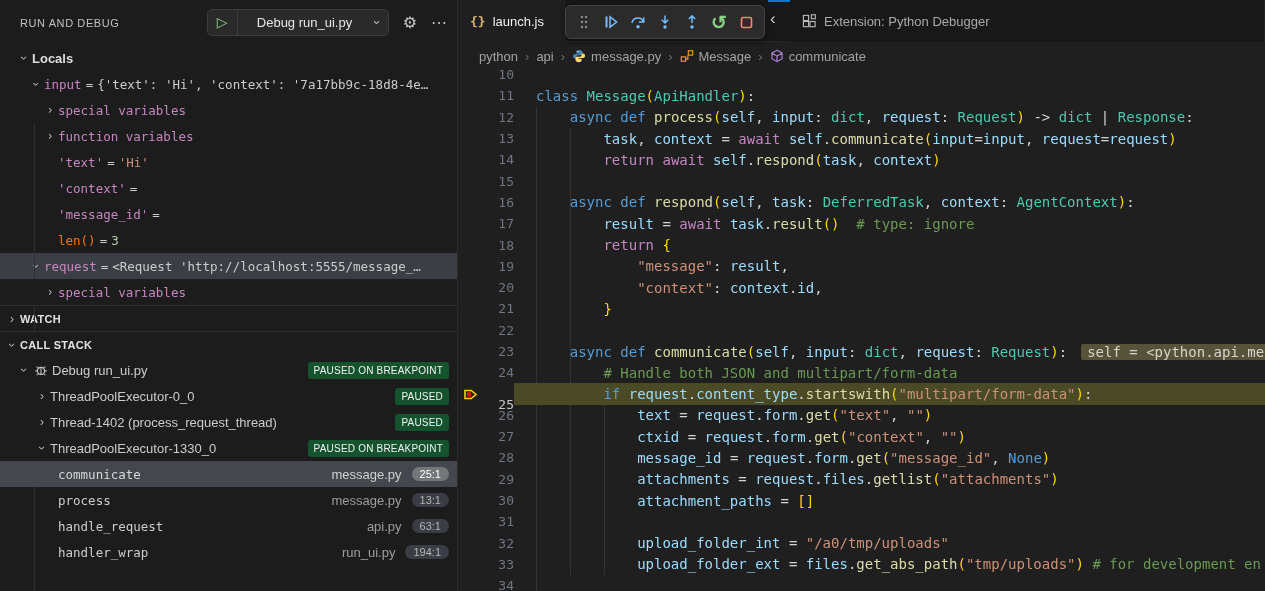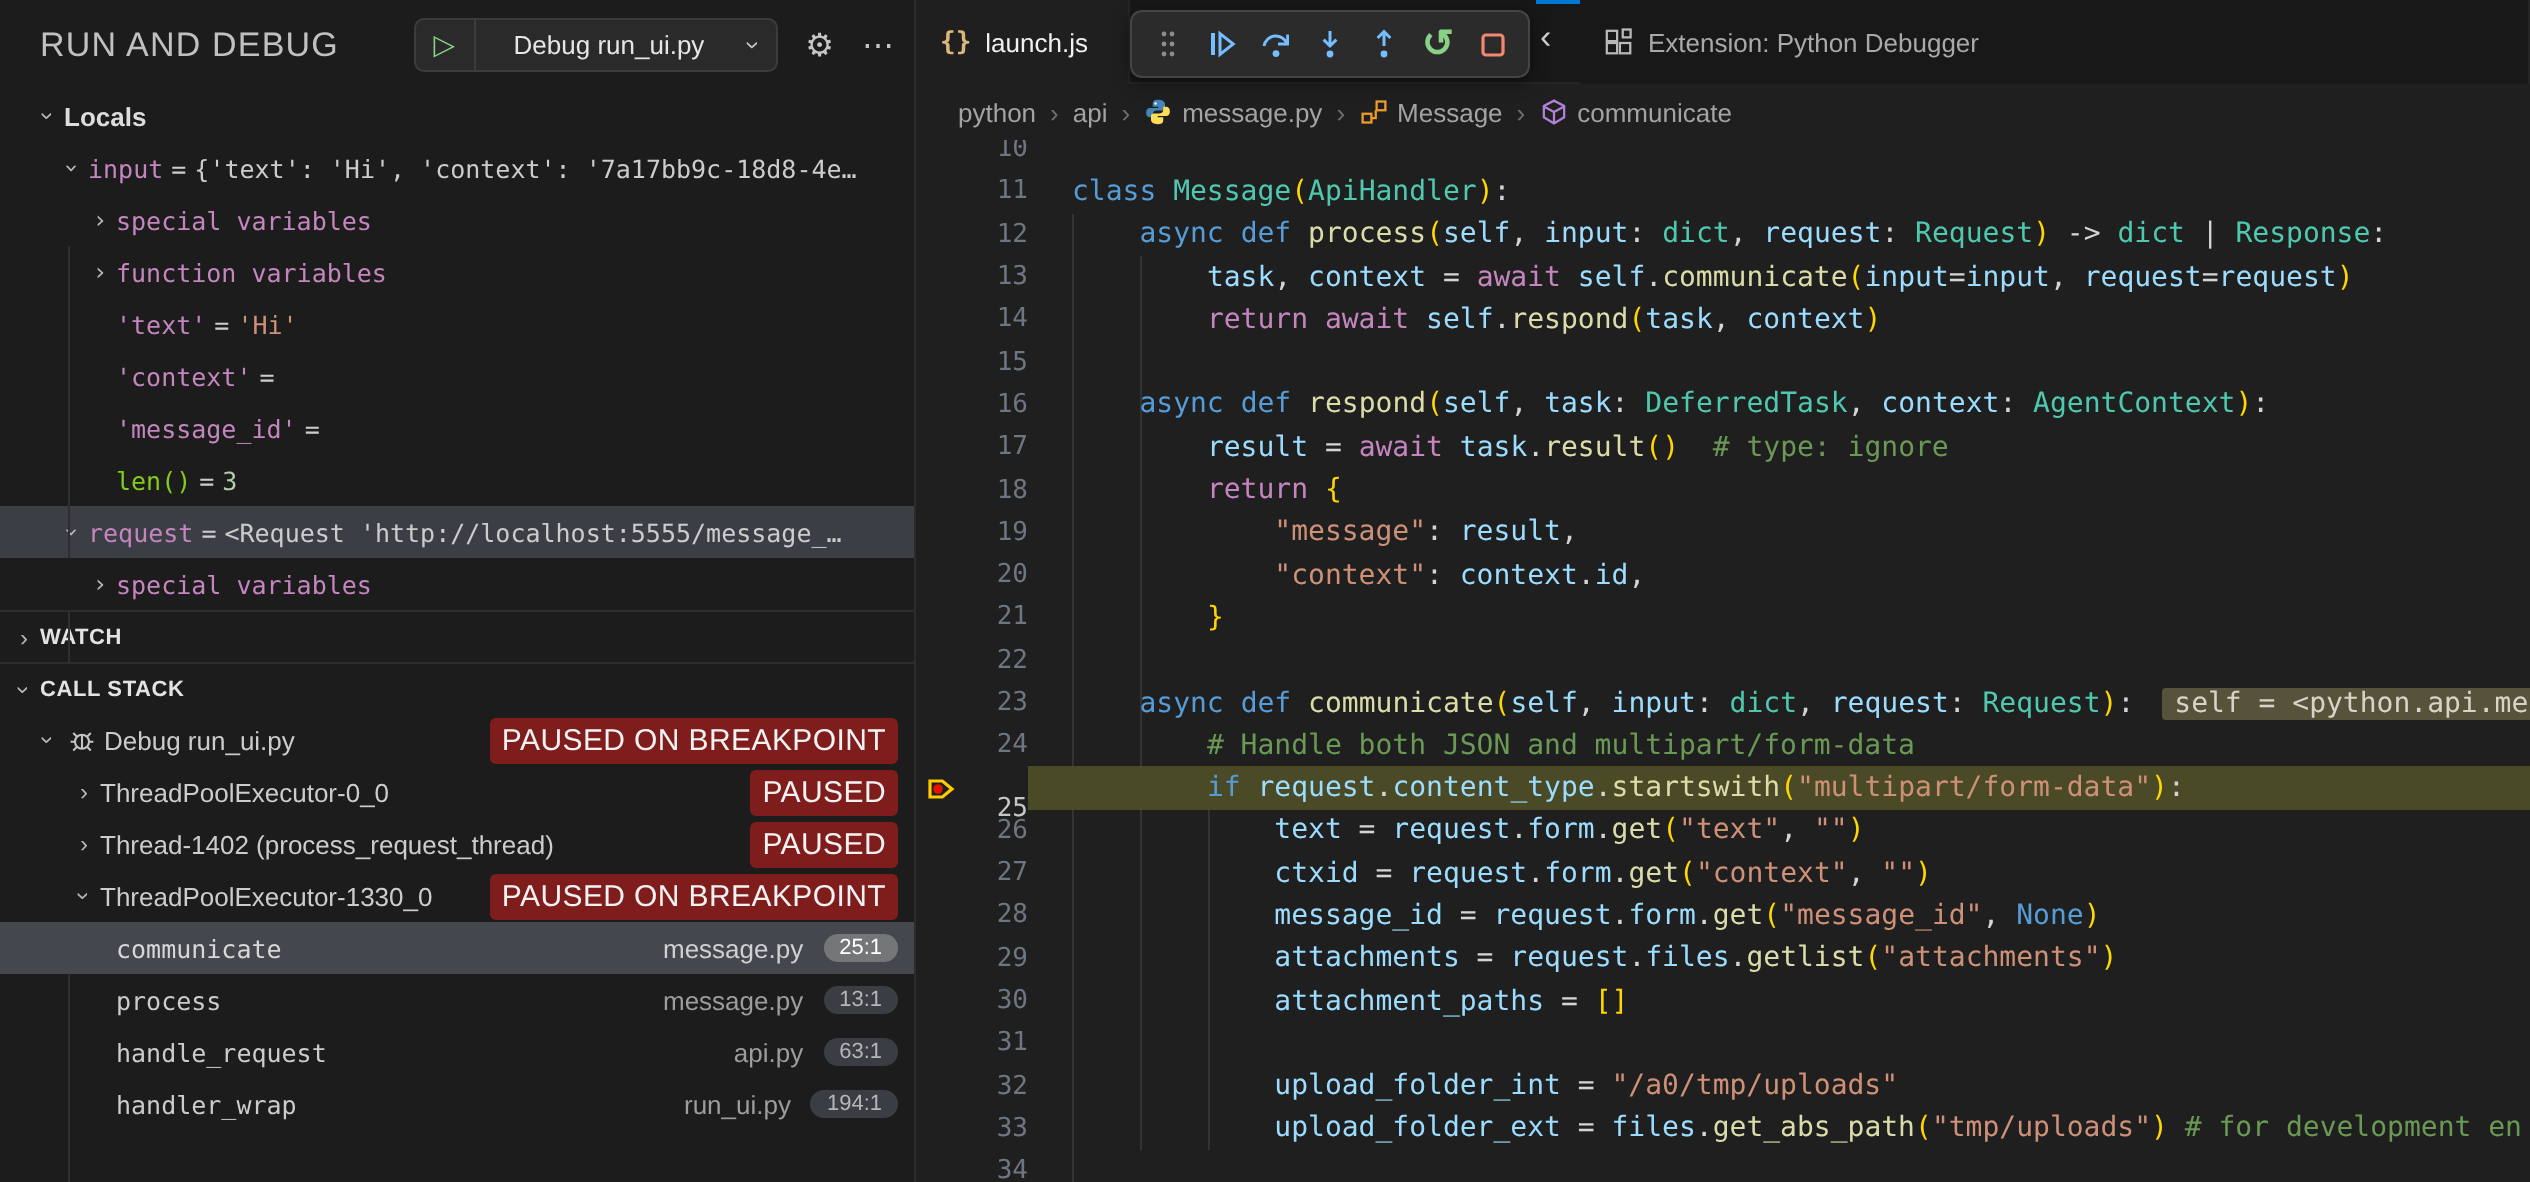--- a/index.html
+++ b/index.html
@@ -3,45 +3,45 @@
 <meta charset="utf-8">
 <style>
   html,body{margin:0;padding:0;background:#1f1f1f;overflow:hidden;}
   *{box-sizing:border-box;}
   body{font-family:"Liberation Sans",sans-serif;-webkit-font-smoothing:antialiased;}
   #app{position:relative;width:1265px;height:591px;background:#1f1f1f;color:#ccc;overflow:hidden;display:flex;}
 
   
   #sidebar{width:457px;height:591px;background:#1c1c1c;flex:none;position:relative;overflow:hidden;}
   .sb-header{height:45px;display:flex;align-items:center;padding:0 10px 0 20px;}
-  .sb-title{font-size:17px;color:#c0c0c0;letter-spacing:.6px;white-space:nowrap;}
+  .sb-title{font-size:11px;color:#c0c0c0;letter-spacing:.6px;white-space:nowrap;}
   .cfg{margin-left:auto;height:27px;width:182px;background:#2a2a2a;border:1px solid #3c3c3c;border-radius:5px;display:flex;align-items:center;padding:0 8px 0 0;cursor:pointer;}
   .cfg-play{width:30px;text-align:center;color:#89d185;font-size:14px;border-right:1px solid #3c3c3c;line-height:25px;}
   .cfg-label{flex:1;text-align:center;font-size:13px;color:#e6e6e6;white-space:nowrap;overflow:hidden;}
   .cfg-chev{color:#c5c5c5;font-size:13px;display:inline-block;transform:rotate(90deg);margin-left:4px;}
   .hdr-btn{color:#c5c5c5;font-size:16px;margin-left:14px;cursor:pointer;}
 
   .row{height:26px;display:flex;align-items:center;padding-right:8px;white-space:nowrap;overflow:hidden;font-size:13px;color:#cccccc;position:relative;}
   .row.sel1{background:#3b3f45;}
   .row.sel2{background:#44484e;}
   .section{border-top:1px solid #2d2d2d;}
   .sec-label{font-size:11px;font-weight:bold;color:#e3e3e3;letter-spacing:.3px;}
   .bold{font-weight:bold;color:#dddddd;}
   .chev{flex:none;width:16px;text-align:center;color:#b8b8b8;font-size:12px;}
   .chev.open{transform:rotate(90deg);}
   .mono{font-family:"DejaVu Sans Mono",monospace;font-size:12.5px;}
   .vname{color:#c586c0;}
-  .vname[data-nt="fn"]{color:#84cc16;text-align:right;}
+  .vname[data-nt="fn"]{color:#f97316;text-align:right;}
   .veq{color:#cccccc;padding:0 4px;}
   .vval{color:#cccccc;}
   .vval[data-vt="str"]{color:#ce9178;}
   .vval[data-vt="num"]{color:#b5cea8;}
   .vval[data-vt="plain"]{color:#cccccc;}
   .svars{color:#c586c0;}
-  .badge{margin-left:auto;background:#7f1d1d;color:#f2f2f2;font-size:15px;padding:3px 6px;border-radius:3px;letter-spacing:.2px;flex:none;}
+  .badge{margin-left:auto;background:#14532d;color:#f2f2f2;font-size:10px;padding:3px 6px;border-radius:3px;letter-spacing:.2px;flex:none;}
   .pill{background:#3a3d43;color:#b6b6b6;font-size:11px;padding:1px 8px;border-radius:9px;flex:none;margin-left:10px;}
   .pill.hot{background:#747678;color:#fff;}
   .ffile{margin-left:auto;color:#9d9d9d;font-size:13px;}
   .sel2 .ffile{color:#d0d0d0;}
   .guide{position:absolute;width:1px;background:#2f2f30;left:34px;}
   .bugicon{flex:none;width:18px;display:flex;align-items:center;justify-content:center;margin-right:2px;}
 
   
   #editor{width:808px;height:591px;flex:none;position:relative;background:#1f1f1f;border-left:1px solid #2b2b2b;overflow:hidden;}
   .tabstrip{position:absolute;top:0;left:0;right:0;height:42px;background:#181818;border-bottom:1px solid #252526;display:flex;z-index:3;}

